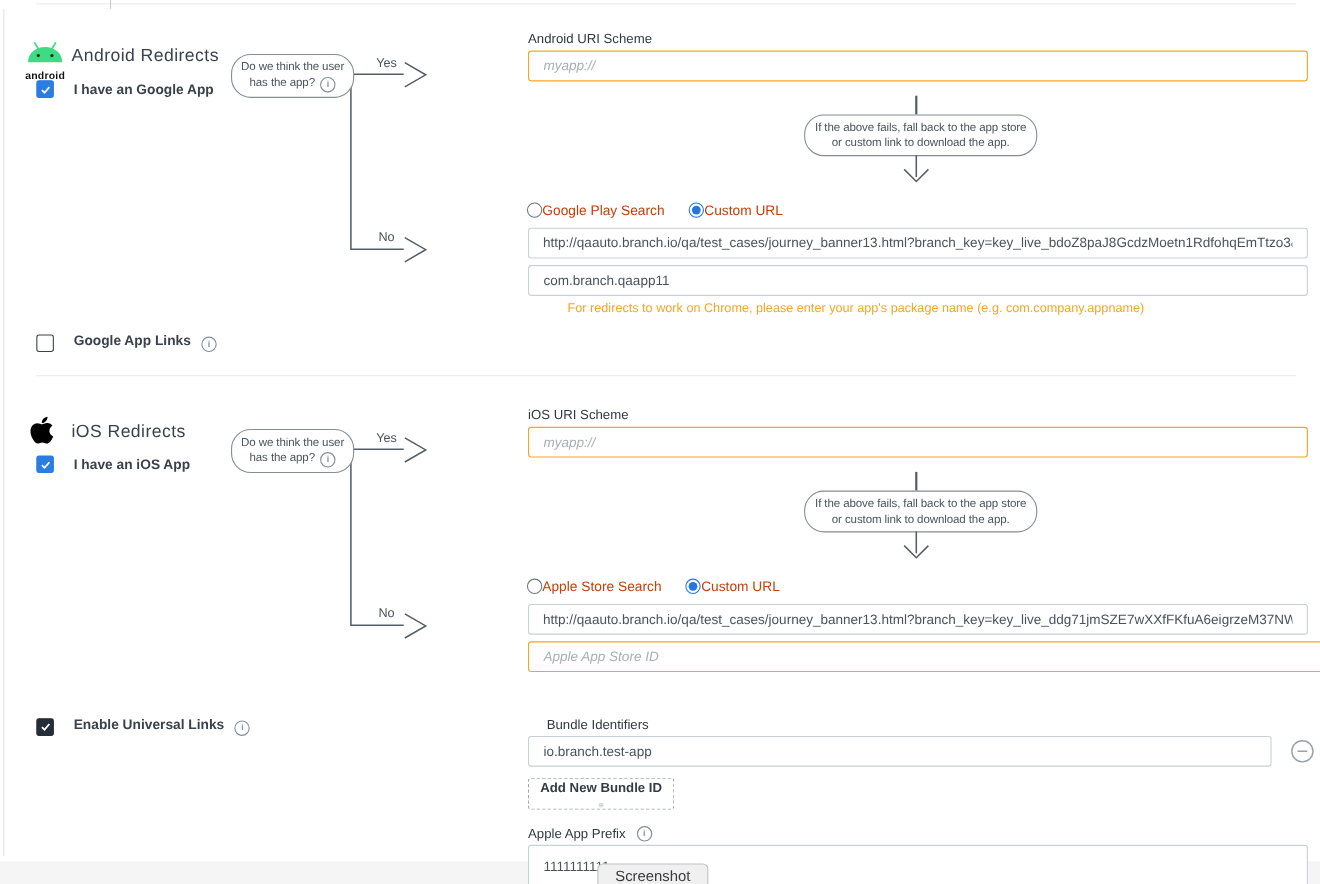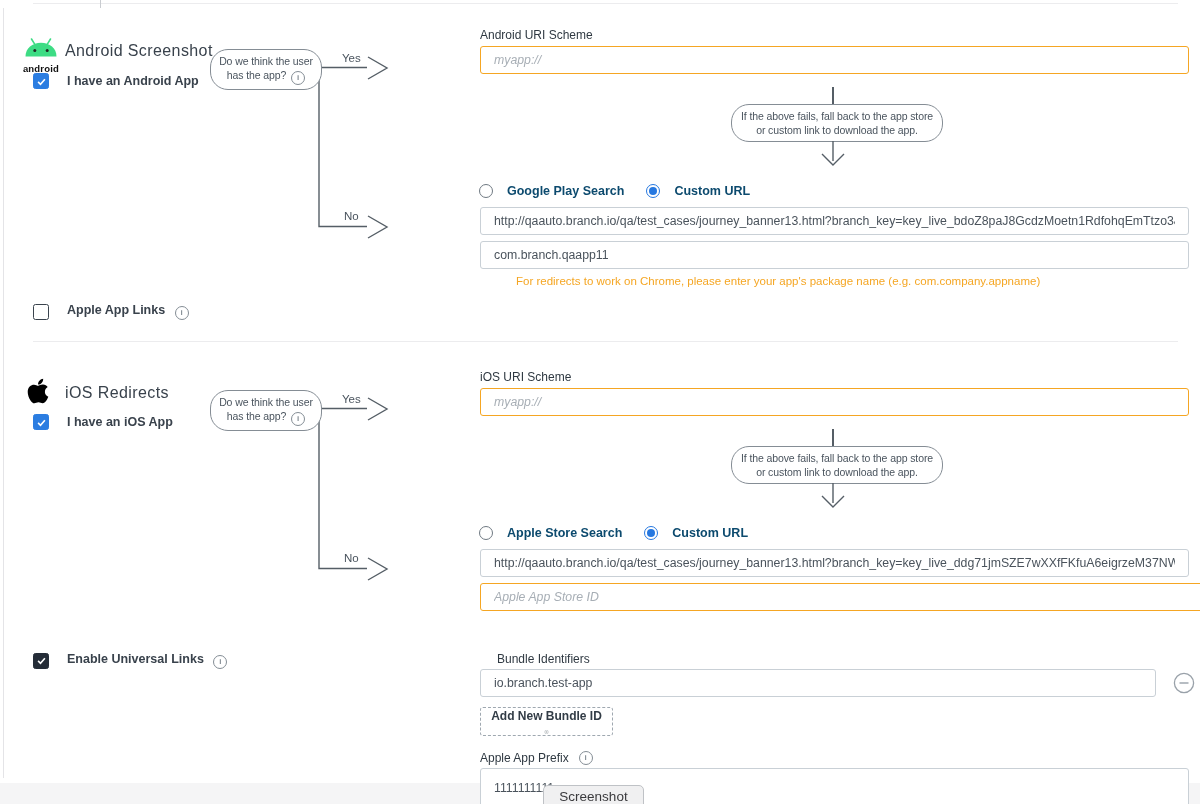--- a/index.html
+++ b/index.html
@@ -33,21 +33,21 @@
   .txt-input{box-sizing:border-box;height:28px;border:1px solid #C9D0D6;border-radius:3px;background:#fff;
     font-family:"Liberation Sans","DejaVu Sans",sans-serif;font-size:12.3px;color:#4A535C;padding:0 13px;outline:none;}
   .txt-input.orange{border:1.5px solid #F5A623;}
   .txt-input::placeholder{font-style:italic;color:#A7AEB5;opacity:1;}
 
   .radio-row{display:flex;align-items:center;}
   .radio{width:14px;height:14px;border-radius:50%;box-sizing:border-box;flex:0 0 auto;cursor:pointer;}
   .radio.off{border:1.5px solid #6F7982;background:#fff;}
   .radio.on{border:1.5px solid #2678E0;background:#fff;display:flex;align-items:center;justify-content:center;}
   .radio.on::after{content:"";width:8px;height:8px;border-radius:50%;background:#2678E0;}
-  .radio-label{font-size:12.5px;font-weight:700;color:#0c4a6e;margin-left:14px;cursor:pointer;}
+  .radio-label{font-size:12.5px;font-weight:400;color:#c2410c;cursor:pointer;}
 
   .hint-orange{font-size:11.5px;color:#F5A623;}
 
   .add-btn{box-sizing:border-box;display:flex;align-items:center;justify-content:center;gap:7px;
     border:1.5px dashed #9FA8B0;border-radius:3px;background:#fff;cursor:pointer;
     font-size:12px;font-weight:700;color:#323C46;flex-direction:column;}
   .icon-btn{background:none;border:none;padding:0;cursor:pointer;line-height:0;}
 
   .bottom-band{background:#F5F5F6;}
   .screenshot-tab{box-sizing:border-box;background:#F0F0F1;border:1px solid #BFC2C6;border-radius:5px 5px 0 0;
@@ -65,29 +65,29 @@
 <div class="abs" style="left:21px;top:36px;width:40px;text-align:center;">
   <svg width="36" height="22" viewBox="0 0 36 22">
     <path d="M11.5,7.8 L8.5,3" stroke="#3DDC84" stroke-width="1.6" stroke-linecap="round"></path>
     <path d="M24.5,7.8 L27.5,3" stroke="#3DDC84" stroke-width="1.6" stroke-linecap="round"></path>
     <path d="M2.5,20.5 C2.5,12.3 9.4,6.8 18,6.8 C26.6,6.8 33.5,12.3 33.5,20.5 Z" fill="#3DDC84"></path>
     <circle cx="11.8" cy="14.5" r="1.5" fill="#1F2A24"></circle>
     <circle cx="24.2" cy="14.5" r="1.5" fill="#1F2A24"></circle>
   </svg>
   <span class="logo-word">android</span>
 </div>
-<div class="abs section-heading" style="left:65px;top:42px;">Android Screenshot</div>
+<div class="abs section-heading" style="left:65px;top:42px;">Android Redirects</div>
 
 <div class="abs check-row" style="left:33px;top:73px;">
   <span class="checkbox checked-blue">
     <svg width="11" height="11" viewBox="0 0 13 13">
         <polyline points="2.5,7 5.3,9.8 10.5,3.8" stroke="#fff" stroke-width="1.9" fill="none"></polyline>
       </svg>
   </span>
-  <span class="check-label">I have an Android App</span>
+  <span class="check-label">I have an Google App</span>
 </div>
 
 <svg class="abs" style="left:200px;top:40px;" width="200" height="212" viewBox="0 0 200 212">
   <path d="M112,27.5 L167,27.5" stroke="#555E66" stroke-width="1.4" fill="none"></path>
   <path d="M168,17 L187,28 L168,39" stroke="#555E66" stroke-width="1.4" fill="none"></path>
   <path d="M119,27.5 L119,186.5 L167,186.5" stroke="#555E66" stroke-width="1.4" fill="none"></path>
   <path d="M168,176 L187,187 L168,198" stroke="#555E66" stroke-width="1.4" fill="none"></path>
 </svg>
 <div class="abs flow-box" style="left:210px;top:49px;width:104px;">
   <span class="l1">Do we think the user</span>
@@ -118,21 +118,21 @@
   <span class="radio on"></span>
   <span class="radio-label">Custom URL</span>
 </div>
 
 <input class="abs txt-input" style="left: 480px; top: 207px; width: 709px;" value="http://qaauto.branch.io/qa/test_cases/journey_banner13.html?branch_key=key_live_bdoZ8paJ8GcdzMoetn1RdfohqEmTtzo3&amp;app_name=QAApp11">
 <input class="abs txt-input" style="left: 480px; top: 241px; width: 709px;" value="com.branch.qaapp11">
 <div class="abs hint-orange" style="left:480px;top:275px;padding-left:36px;">For redirects to work on Chrome, please enter your app's package name (e.g. com.company.appname)</div>
 
 <div class="abs check-row" style="left:33px;top:303px;">
   <span class="checkbox unchecked"></span>
-  <span class="check-label"><span>Apple App Links</span>
+  <span class="check-label"><span>Google App Links</span>
     <span class="info-icon" style="margin-left:6px;">
         <span>i</span>
       </span>
   </span>
 </div>
 
 <div class="abs hline" style="left:33px;top:341px;width:1145px;"></div>
 
 <svg class="abs" style="left:27px;top:377px;" width="22" height="28" viewBox="0 0 384 512">
   <path fill="#000000" d="M318.7 268.7c-.2-36.7 16.4-64.4 50-84.8-18.8-26.9-47.2-41.7-84.7-44.6-35.5-2.9-74.3 20.7-88.5 20.7-15 0-49.4-19.7-76.4-19.7C63.3 140.3 4 184.8 4 273.5q0 39.3 14.4 81.2c12.8 36.7 59 126.7 107.2 125.2 25.2-.6 43-17.9 75.8-17.9 31.8 0 48.3 17.9 76.4 17.9 48.6-.7 90.4-82.5 102.6-119.3-65.2-30.7-61.7-90-61.7-91.9zm-56.6-164.2c27.3-32.4 24.8-61.9 24-72.5-24.1 1.4-52 16.4-67.9 34.9-17.5 19.8-27.8 44.3-25.6 71.9 26.1 2 49.9-11.4 69.5-34.3z"></path>

